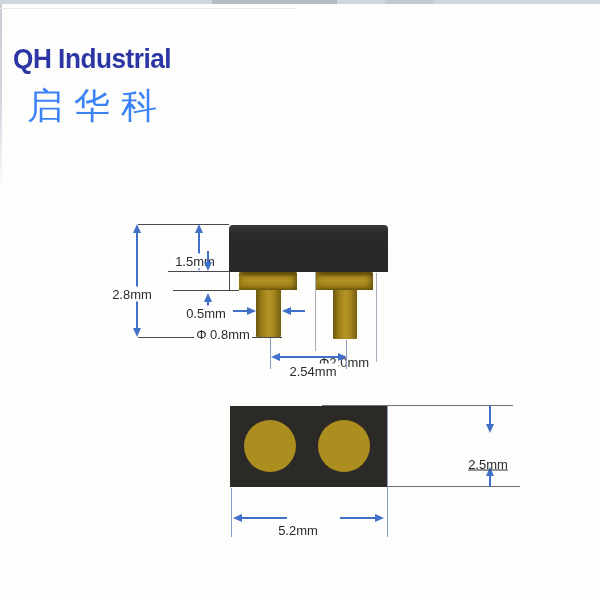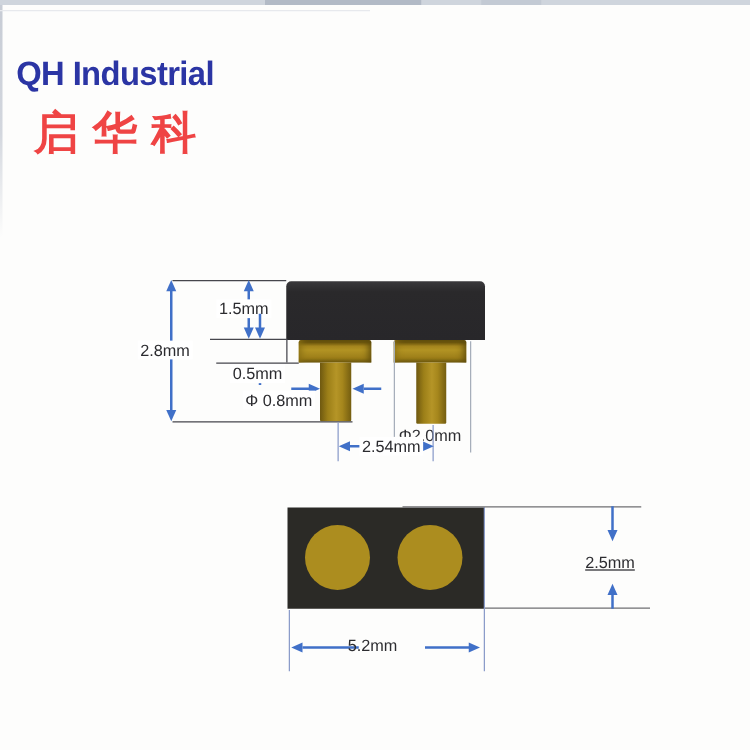--- a/index.html
+++ b/index.html
@@ -22,42 +22,42 @@
 
   
   .brand-en {
     position:absolute; left:13px; top:44px;
     font-size:27px; font-weight:bold; letter-spacing:-0.5px;
     color:#2b35a4; transform:scaleX(0.97); transform-origin:left;
   }
   .brand-cn {
     position:absolute; left:27px; top:82px;
     font-family:"DejaVu Serif","Liberation Serif",serif;
-    font-size:36px; font-weight:bold; letter-spacing:11px;
-    color:#ef4444;
+    font-size:36px; font-weight:normal; letter-spacing:11px;
+    color:#3b82f6;
   }
 
   
   :root { --blue:#4070c8; --dkline:#46464c; --gyline:#6f6f72; --extblue:#8b9cc9; --gyext:#a6aeba; }
   .hline { position:absolute; height:1px; background:var(--dkline); }
   .vline { position:absolute; width:1px; background:var(--dkline); }
   .ghline { position:absolute; height:1px; background:var(--gyline); }
   .bvline { position:absolute; width:1px; background:var(--extblue); }
   .gvline { position:absolute; width:1px; background:var(--gyext); }
   .stem-v { position:absolute; width:2px; background:var(--blue); }
   .stem-h { position:absolute; height:2px; background:var(--blue); }
   .ah { position:absolute; width:0; height:0; }
   .ah-up    { border-left:4px solid transparent; border-right:4px solid transparent; border-bottom:9px solid var(--blue); }
   .ah-down  { border-left:4px solid transparent; border-right:4px solid transparent; border-top:9px solid var(--blue); }
   .ah-left  { border-top:4px solid transparent; border-bottom:4px solid transparent; border-right:9px solid var(--blue); }
   .ah-right { border-top:4px solid transparent; border-bottom:4px solid transparent; border-left:9px solid var(--blue); }
   .dim-label {
     position:absolute; transform:translate(-50%,-50%);
     font-size:13px; color:#2c2c30; background:#ffffff;
-    padding:0 2px; white-space:nowrap; line-height:15px;
+    padding:0 2px; white-space:nowrap; line-height:15px;margin-top:14px;
   }
 
   
   .body-side {
     position:absolute; left:229px; top:225px; width:159px; height:47px;
     background:linear-gradient(180deg,#3a393c 0%,#2a292b 18%,#28272a 100%);
     border-radius:4px 4px 0 0;
   }
   .flange {
     position:absolute; height:18px; top:272px;

